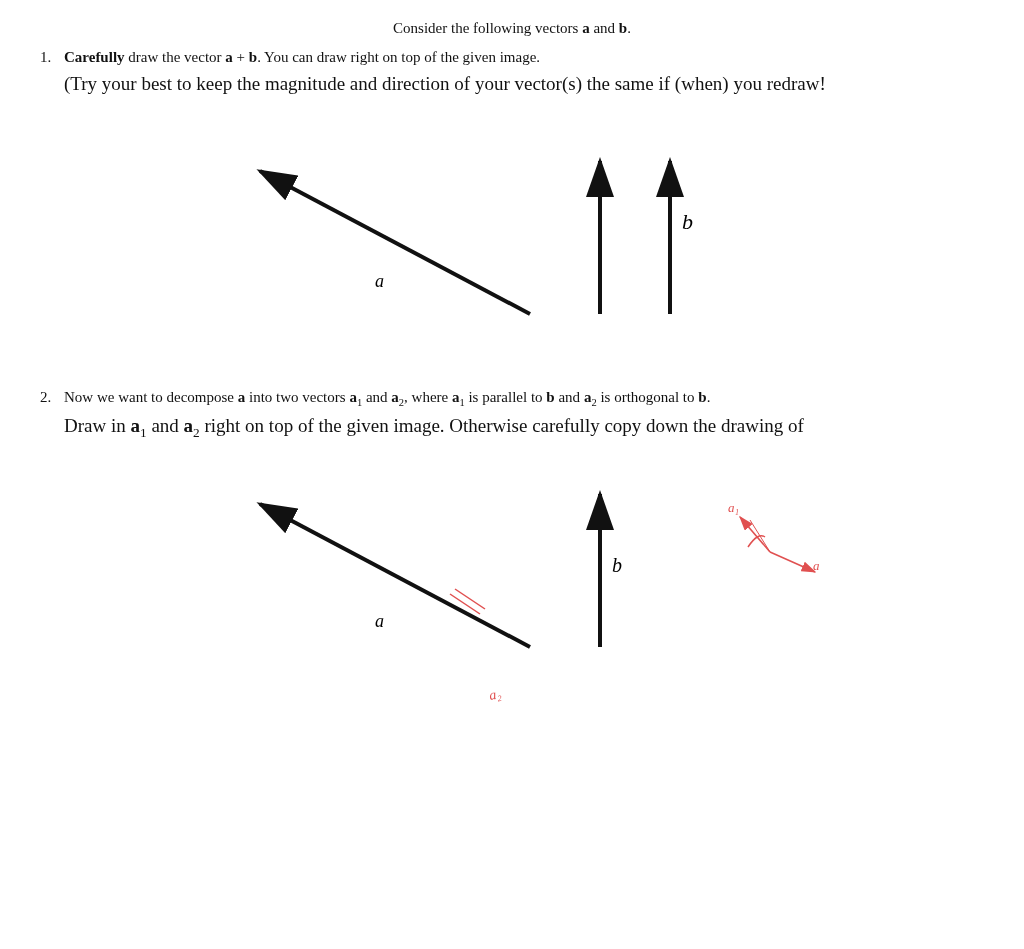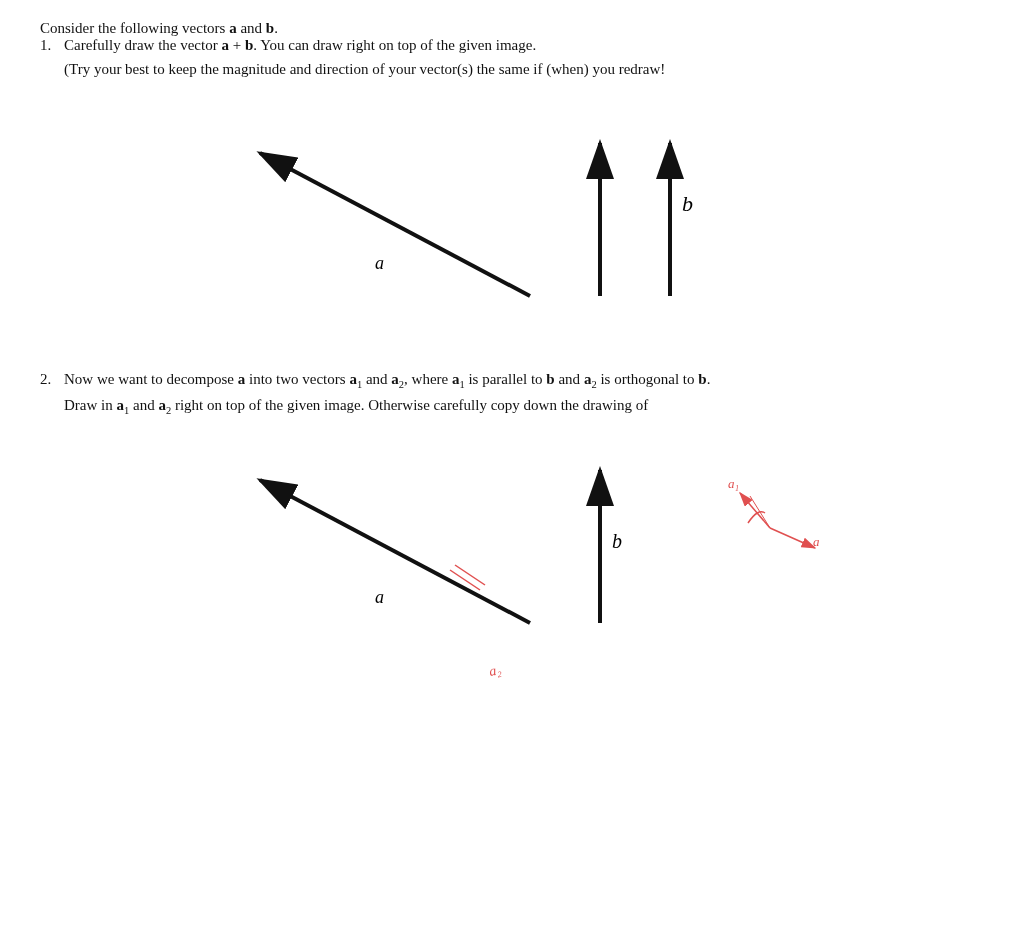--- a/index.html
+++ b/index.html
@@ -6,42 +6,44 @@
     body {
       background: #fff;
       font-family: 'Times New Roman', Times, serif;
       font-size: 16px;
       color: #111;
       padding: 20px 40px;
       width: 1024px;
       min-height: 949px;
     }
     .intro-text {
+      margin-bottom: 12px;
       font-size: 15px;
+      text-align: center;
     }
     .problem {
       margin-bottom: 10px;
     }
     .problem-number {
       display: flex;
       align-items: flex-start;
       gap: 6px;
       font-size: 15px;
       margin-bottom: 4px;
     }
     .problem-number .num {
       min-width: 18px;
     }
     .sub-text {
       margin-left: 24px;
-      font-size: 15px;
+      font-size: 19px;
       margin-bottom: 2px;
       line-height: 1.5;
     }
-    .bold { font-weight: normal; }
+    .bold { font-weight: bold; }
     .diagram-area {
       position: relative;
       width: 700px;
       height: 230px;
       margin: 20px auto 20px 80px;
     }
     .diagram-area-2 {
       position: relative;
       width: 700px;
       height: 230px;

